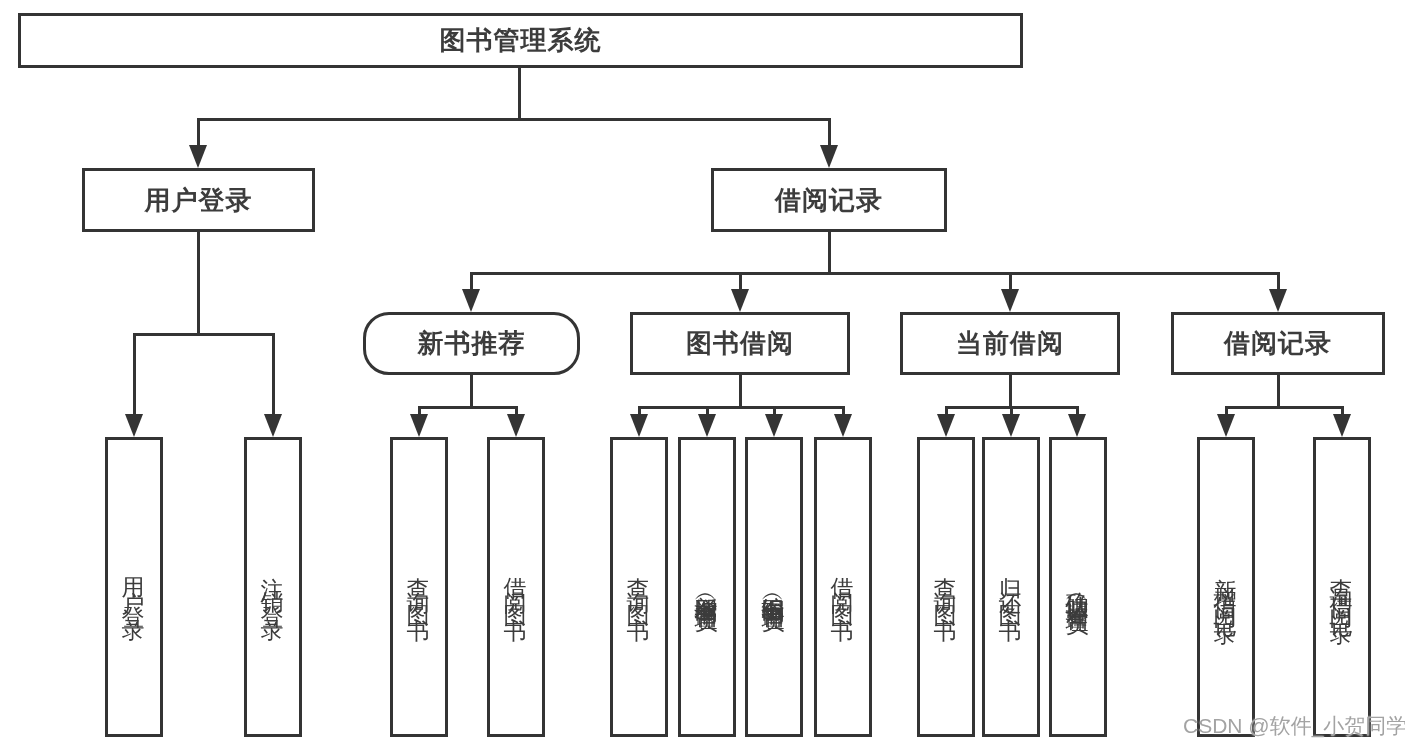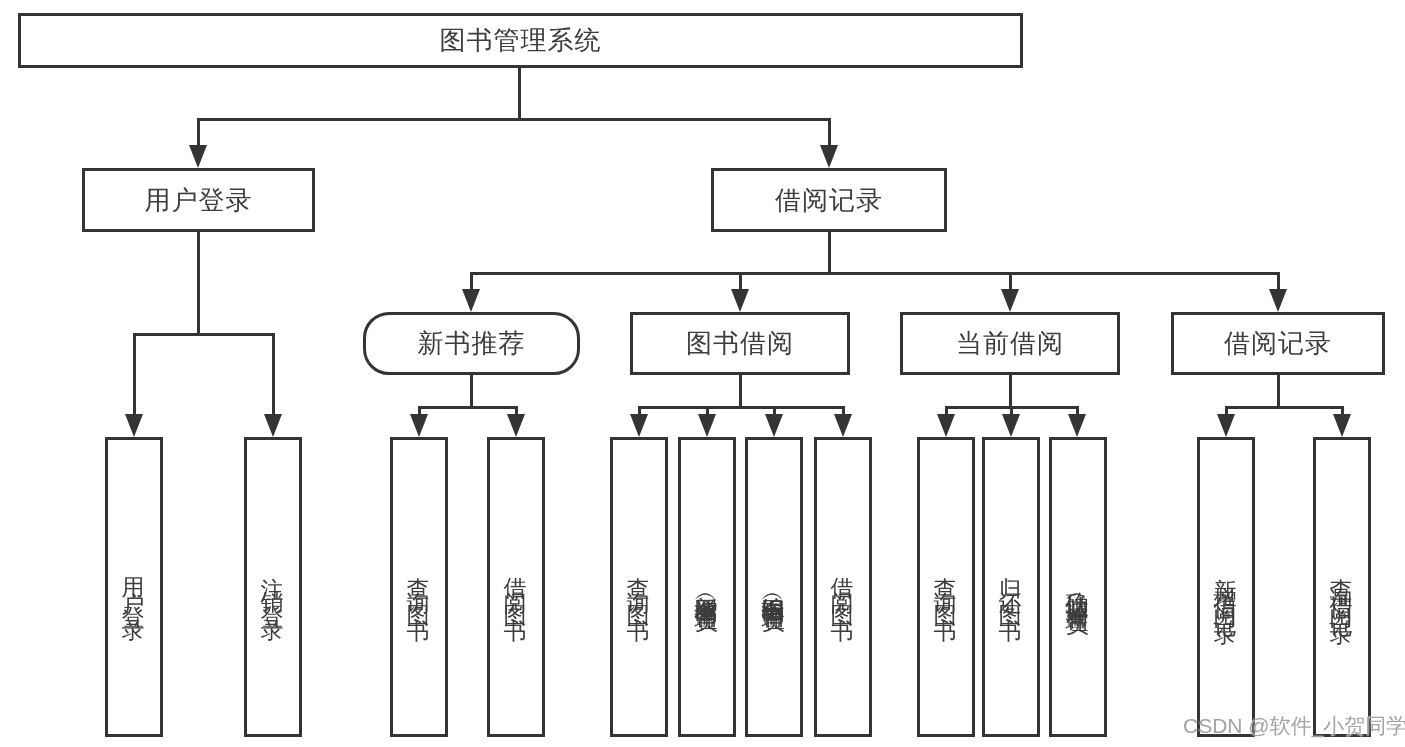--- a/index.html
+++ b/index.html
@@ -4,21 +4,21 @@
 <style>
   html,body{margin:0;padding:0;background:#ffffff;}
   .canvas{
     position:relative;width:1405px;height:747px;background:#ffffff;overflow:hidden;
     font-family:"Liberation Sans","DejaVu Sans",sans-serif;
   }
   .box{
     position:absolute;background:#ffffff;border:3px solid #343434;box-sizing:border-box;
     display:flex;align-items:center;justify-content:center;color:#3c3c3c;
   }
-  .hbox{font-size:26px;letter-spacing:1px;white-space:nowrap;}
+  .hbox{font-size:26px;letter-spacing:1px;white-space:nowrap;font-weight:bold;}
   .vbox span{
     writing-mode:vertical-rl;text-orientation:mixed;font-size:23px;
     white-space:nowrap;color:#3c3c3c;
   }
   .ls4 span{letter-spacing:14px;}
   .ls6 span{letter-spacing:9px;}
   .ls8 span{letter-spacing:3px;}
   .ls9 span{letter-spacing:2px;}
   .line{position:absolute;background:#343434;}
   .arrow{

